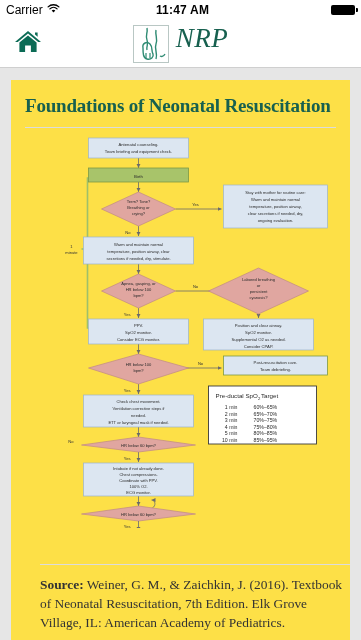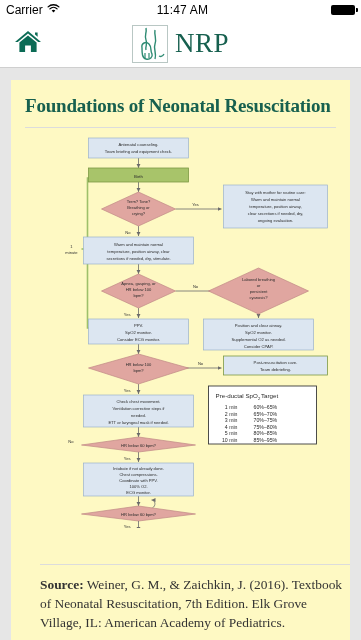--- a/index.html
+++ b/index.html
@@ -12,54 +12,55 @@
 
   
   .statusbar {
     height: 20px; background: #ffffff;
     display: flex; align-items: center;
     padding: 0 6px; position: relative;
   }
   .sb-left { display: flex; align-items: center; gap: 4px; font-size: 12px; font-weight: 400; color: #000; }
   .sb-center {
     position: absolute; left: 4px; right: 0; text-align: center;
-    font-size: 12px; font-weight: 400; color: #000; letter-spacing: .2px;
+    font-size: 12px; font-weight: 700; color: #000; letter-spacing: .2px;
   }
   .sb-right { margin-left: auto; display: flex; align-items: center; z-index: 2; }
   .battery { width: 24px; height: 10px; border-radius: 2px; background: #000; position: relative; }
   .battery::after { content: ""; position: absolute; right: -3px; top: 3px; width: 2px; height: 4px; background: #000; border-radius: 0 1px 1px 0; }
   .wifi { display: inline-block; }
 
   
   .navbar {
     height: 48px; background: #ffffff;
     display: flex; align-items: center;
     padding: 0 12px; position: relative;
     border-bottom: 1px solid #cfcfcf;
   }
   .home-btn { width: 32px; height: 32px; display: flex; align-items: center; justify-content: center; cursor: pointer; }
   .brand {
     position: absolute; left: 0; right: 0;
-    display: flex; align-items: center; justify-content: center; gap: 7px;
+    display: flex; align-items: flex-start; justify-content: center; gap: 7px;
     pointer-events: none;
+    font-style: italic;
   }
   .brand-mark { width: 36px; height: 38px; border: 1px solid #b9c7c4; background: #fff; }
   .brand-text {
     font-family: "Liberation Serif", serif;
     font-size: 27px; color: #17604f; letter-spacing: .5px; line-height: 1;
   }
 
   
   .content {
     height: 572px; background: #e6e6e6;
     padding: 12px 11px 0 11px;
     overflow: hidden; position: relative;
   }
   .card {
-    background: #fef9c3;
+    background: #fde047;
     height: 100%;
     padding: 16px 14px 0 14px;
     position: relative;
   }
   .page-title {
     font-family: "Liberation Serif", serif;
     font-size: 19px; font-weight: 700; color: #17604f;
     letter-spacing: -.2px; line-height: 1.1;
     padding-bottom: 10px;
     border-bottom: 1px solid #dcdcdc;

